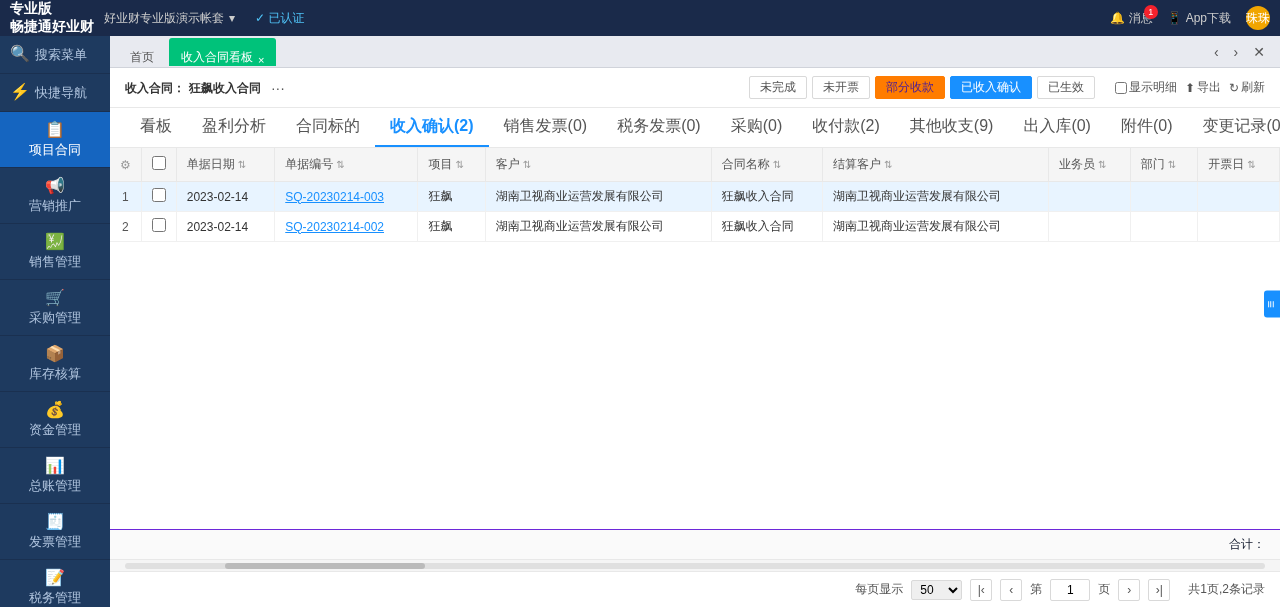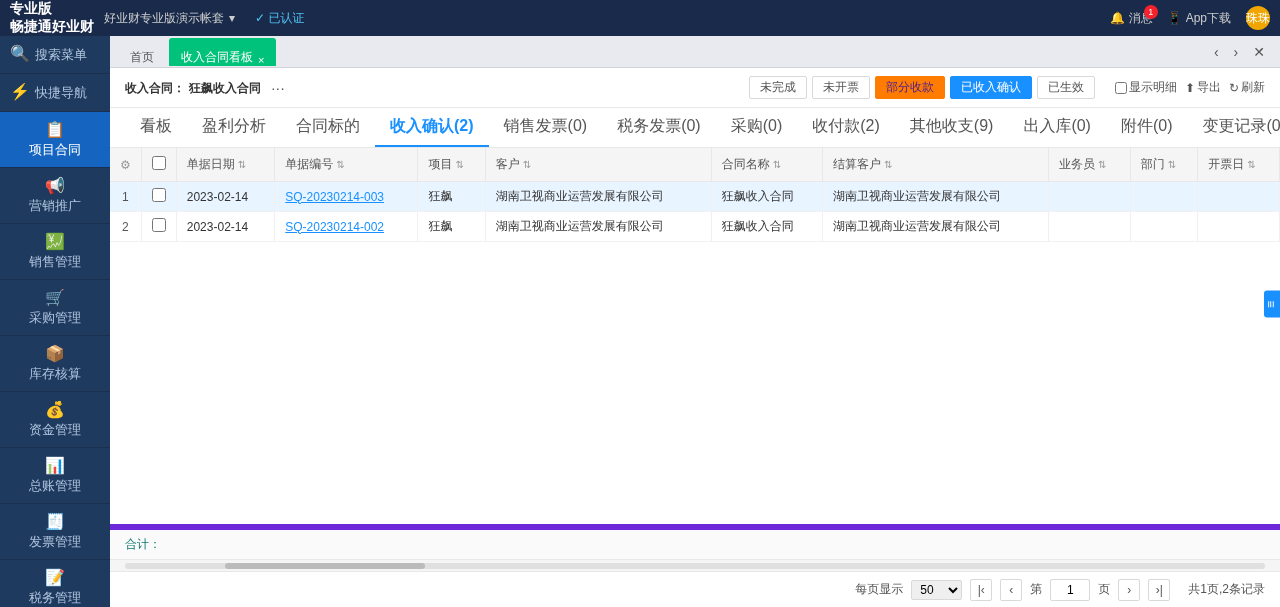--- a/index.html
+++ b/index.html
@@ -231,27 +231,28 @@
       white-space: nowrap;
     }
     td.link { color: #1890ff; cursor: pointer; text-decoration: underline; }
     td.num { color: #555; text-align: center; }
     .settings-icon { color: #999; cursor: pointer; }
     .checkbox { width: 14px; height: 14px; cursor: pointer; }
 
     
     .table-footer {
       background: #fafafa;
-      border-top: 6px solid #6d28d9;
+      border-top: 1px solid #6d28d9;
       padding: 6px 15px;
       display: flex;
       align-items: center;
       font-size: 12px;
-      color: #0f766e;
-      flex-shrink: 0;
+      color: #0f172a;
+      flex-shrink: 0;
+      justify-content: flex-end;
     }
 
     
     .scrollbar-area {
       height: 12px;
       background: #f5f5f5;
       border-top: 1px solid #e8e8e8;
       display: flex;
       align-items: center;
       padding: 0 15px;

